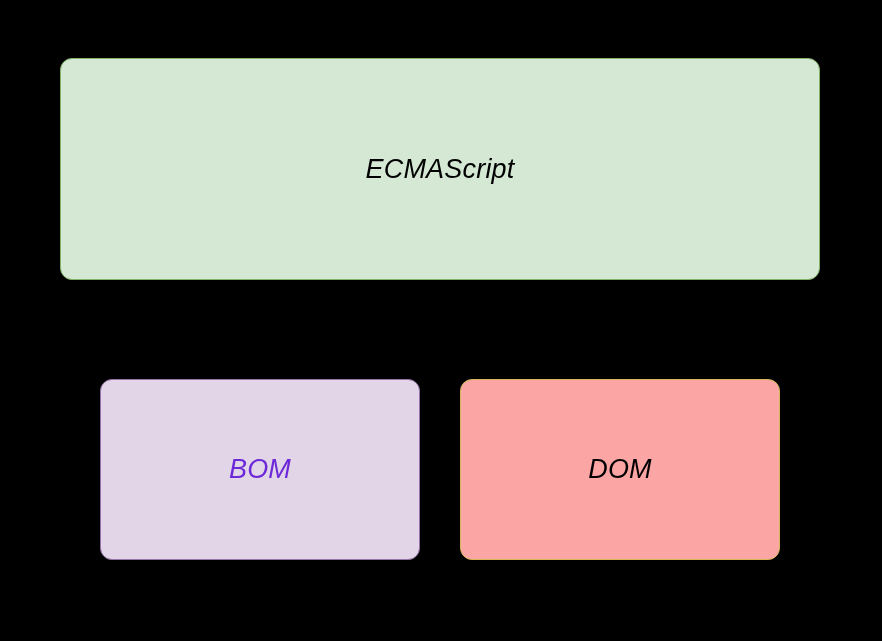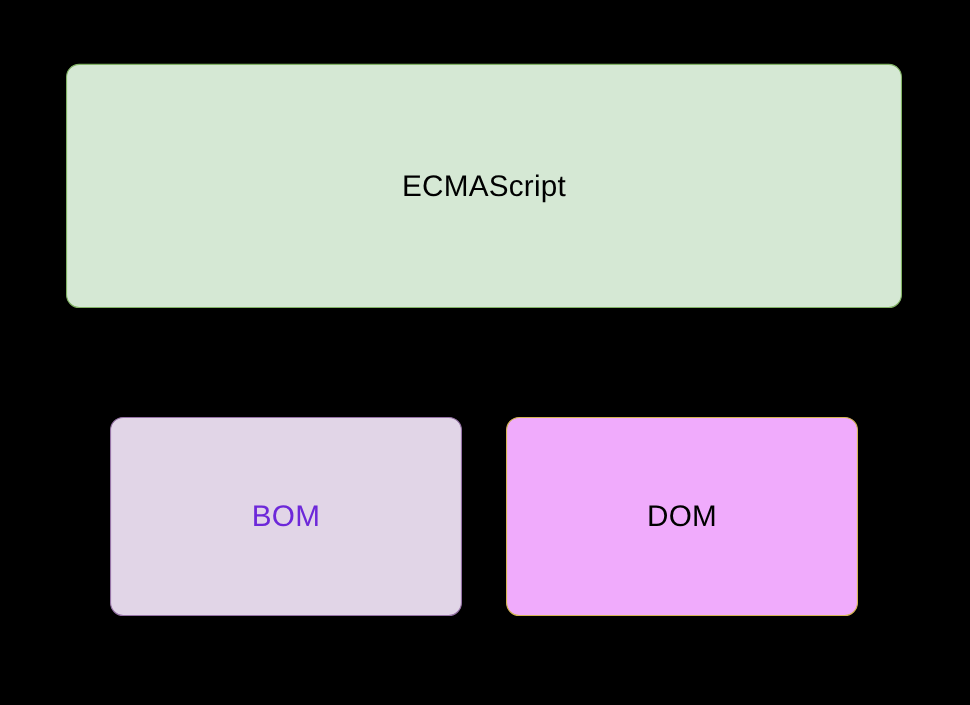--- a/index.html
+++ b/index.html
@@ -10,20 +10,21 @@
   }
   body {
     font-family: "Liberation Sans", sans-serif;
   }
   #canvas {
     position: relative;
     width: 882px;
     height: 641px;
     background: #000000;
     overflow: hidden;
+    font-style: italic;
   }
   .node {
     position: absolute;
     box-sizing: border-box;
     display: flex;
     align-items: center;
     justify-content: center;
     border-style: solid;
     border-width: 1px;
     border-radius: 12px;
@@ -67,17 +68,17 @@
 <div id="canvas" style="width: 882px; height: 641px; background-color: rgb(0, 0, 0);">
 
   <div class="node" id="node-ecmascript" style="background-color: rgb(213, 232, 212); border-color: rgb(130, 179, 102); left: 60px; top: 58px; width: 760px; height: 222px;">
     <span class="node-label" style="color: rgb(0, 0, 0);">ECMAScript</span>
   </div>
 
   <div class="node" id="node-bom" style="background-color: rgb(225, 213, 231); border-color: rgb(150, 115, 166); left: 100px; top: 379px; width: 320px; height: 181px;">
     <span class="node-label" style="color: #6d28d9;">BOM</span>
   </div>
 
-  <div class="node" id="node-dom" style="background-color: #f0abfc; border-color: rgb(214, 182, 86); left: 460px; top: 379px; width: 320px; height: 181px;">
+  <div class="node" id="node-dom" style="background-color: #fca5a5; border-color: rgb(214, 182, 86); left: 460px; top: 379px; width: 320px; height: 181px;">
     <span class="node-label" style="color: rgb(0, 0, 0);">DOM</span>
   </div>
 
 </div>
 
 </body></html>

